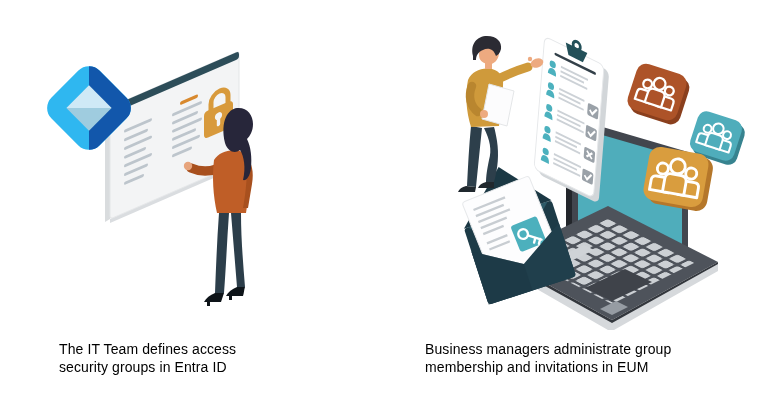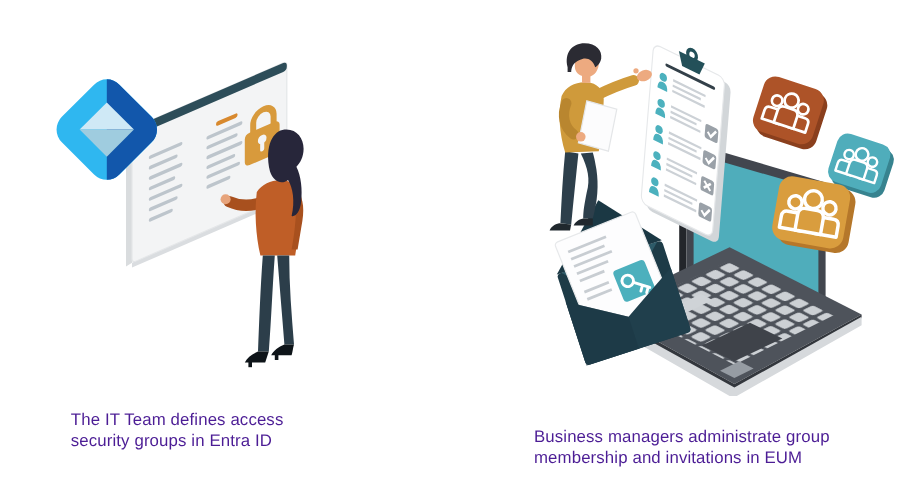--- a/index.html
+++ b/index.html
@@ -3,25 +3,25 @@
 <meta charset="utf-8">
 <style>
   html,body{margin:0;padding:0;background:#ffffff;}
   .stage{
     position:relative;width:764px;height:400px;background:#ffffff;
     overflow:hidden;font-family:"Liberation Sans", sans-serif;
   }
   .illustrations{position:absolute;left:0;top:0;}
   .caption{
     position:absolute;top:340px;
-    font-size:14px;line-height:18px;color:#4c1d95;
+    font-size:14px;line-height:18px;color:#000000;
     white-space:pre-line;letter-spacing:0.1px;
   }
   .caption-left{left:59px;}
-  .caption-right{left:445px;margin-top:14px;}
+  .caption-right{left:425px;}
 </style>
 </head>
 <body>
 
 <div class="stage">
 
   <svg class="illustrations" width="764" height="330" viewBox="0 0 764 330">
     <defs>
       <g id="people3" stroke="#fff" stroke-width="2.4" stroke-linejoin="round">
         <circle cx="-12" cy="-5" r="4.6" fill="currentColor"></circle>

